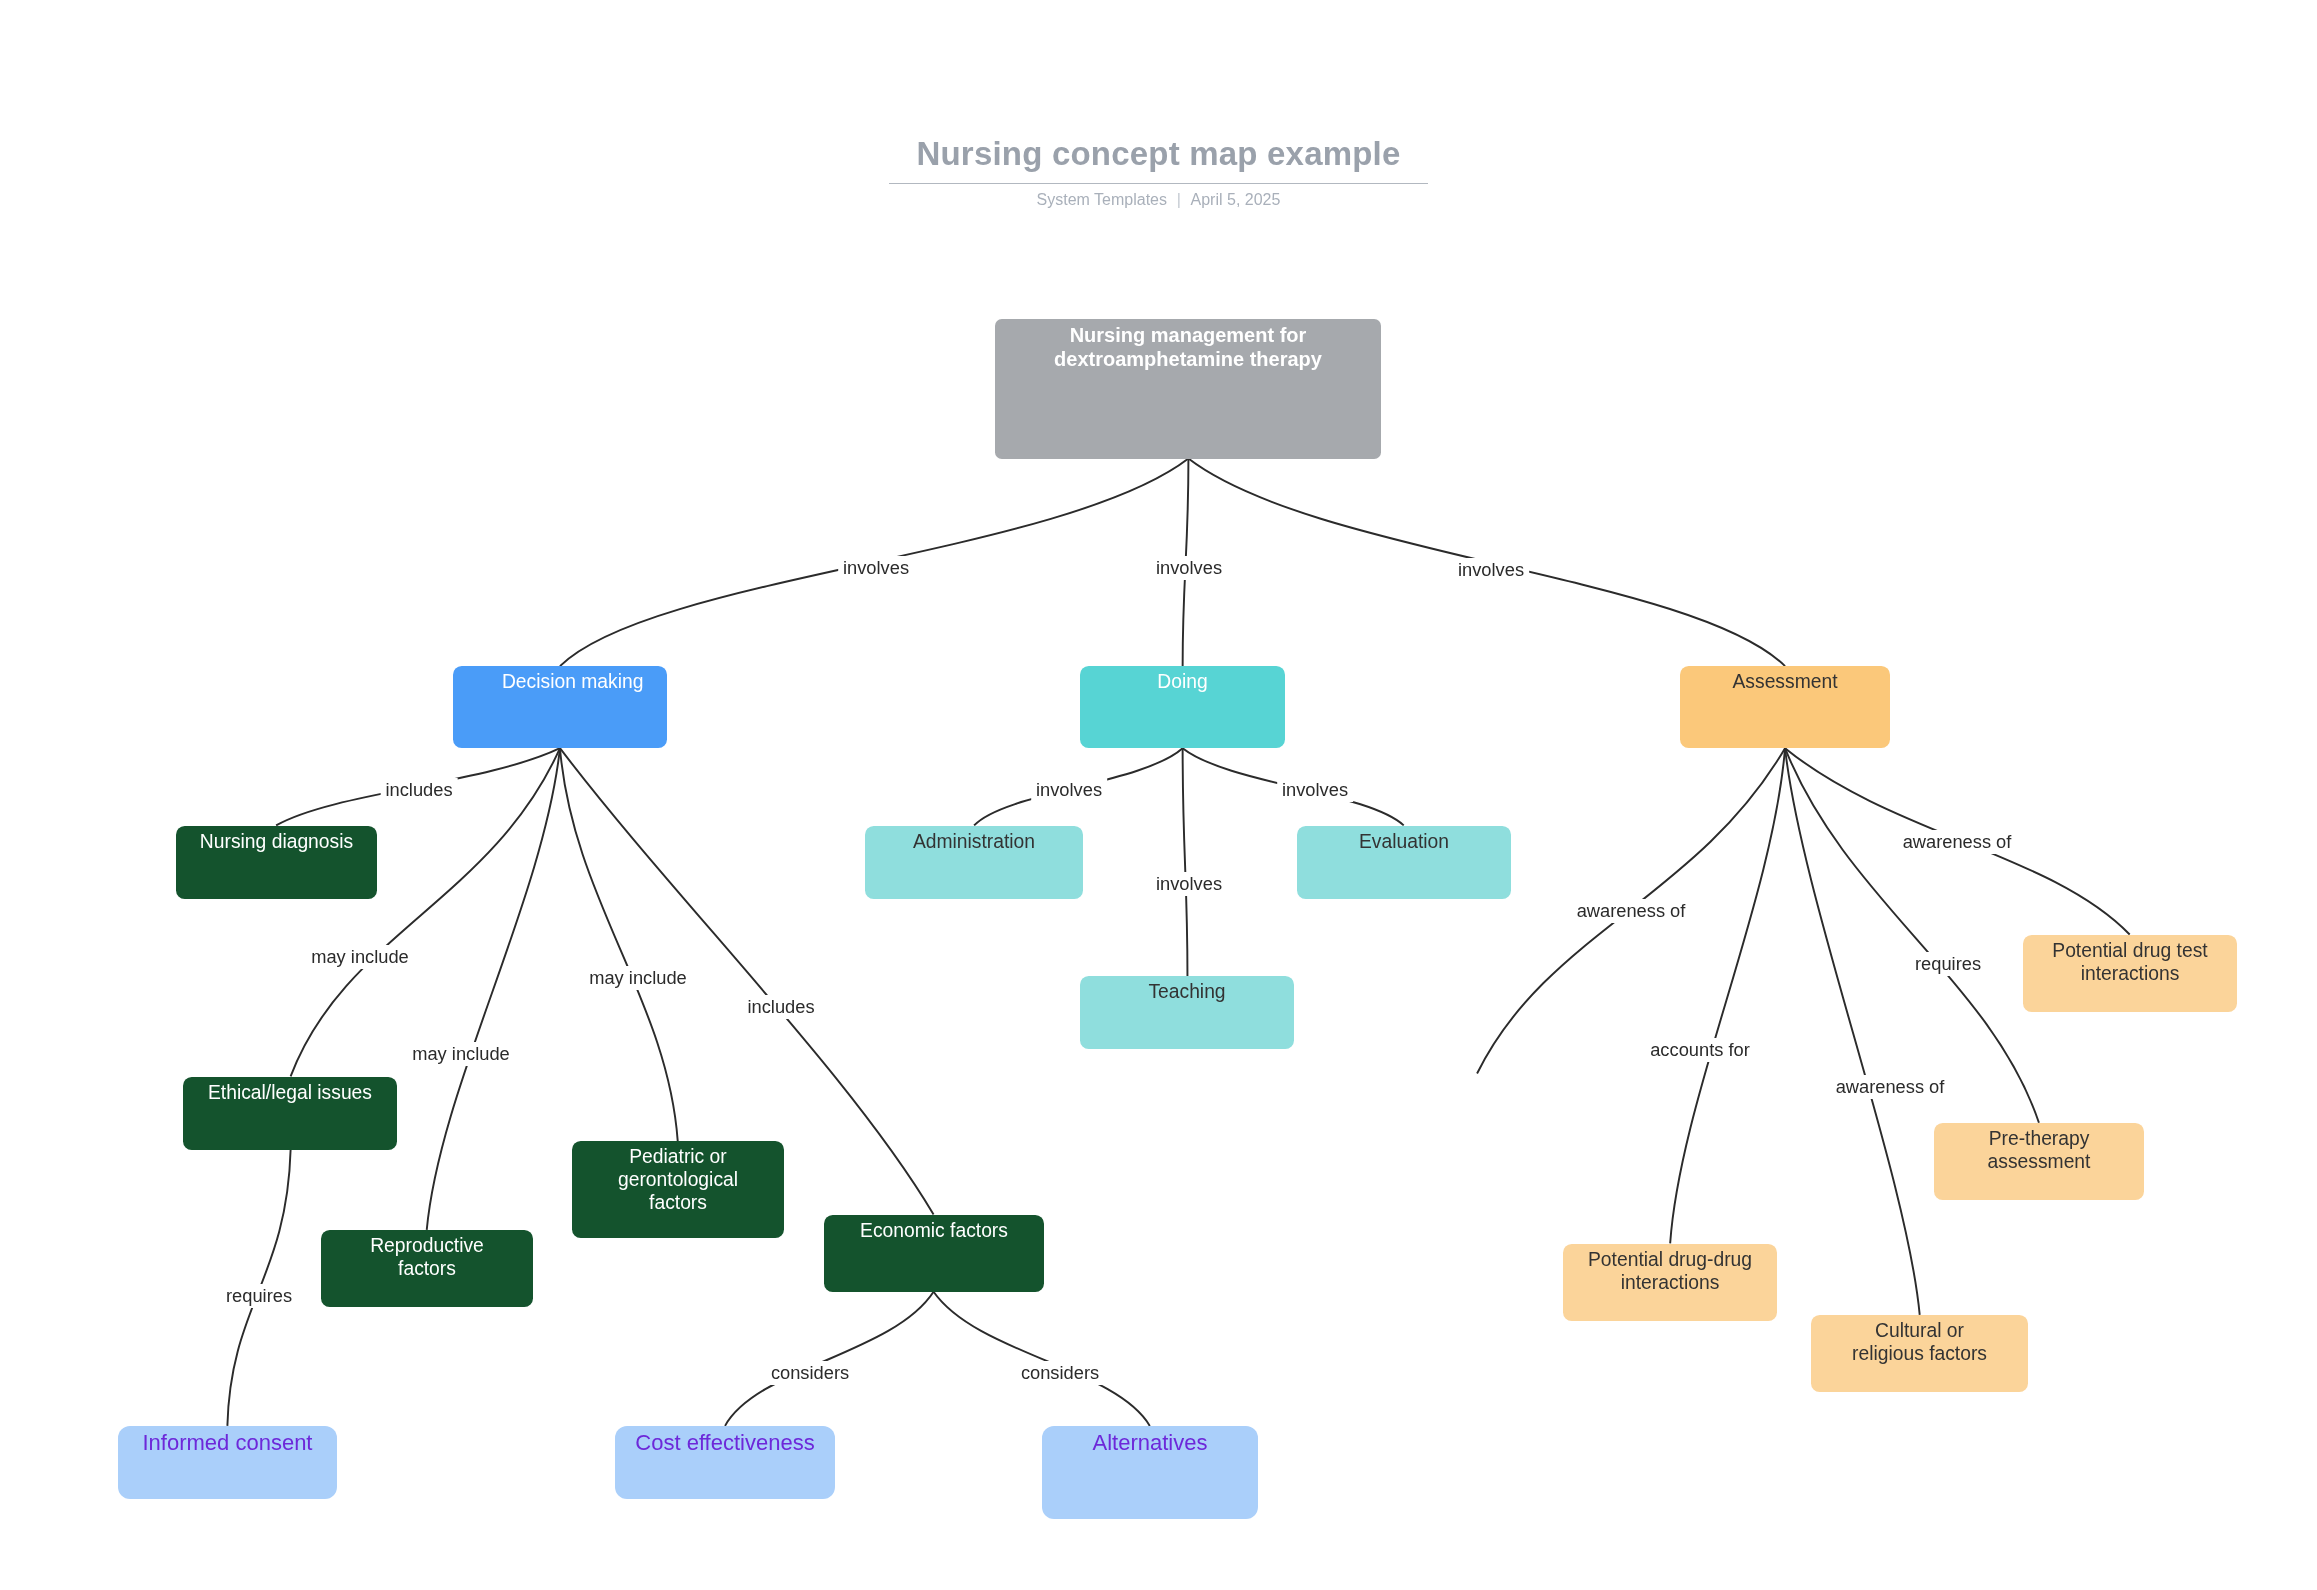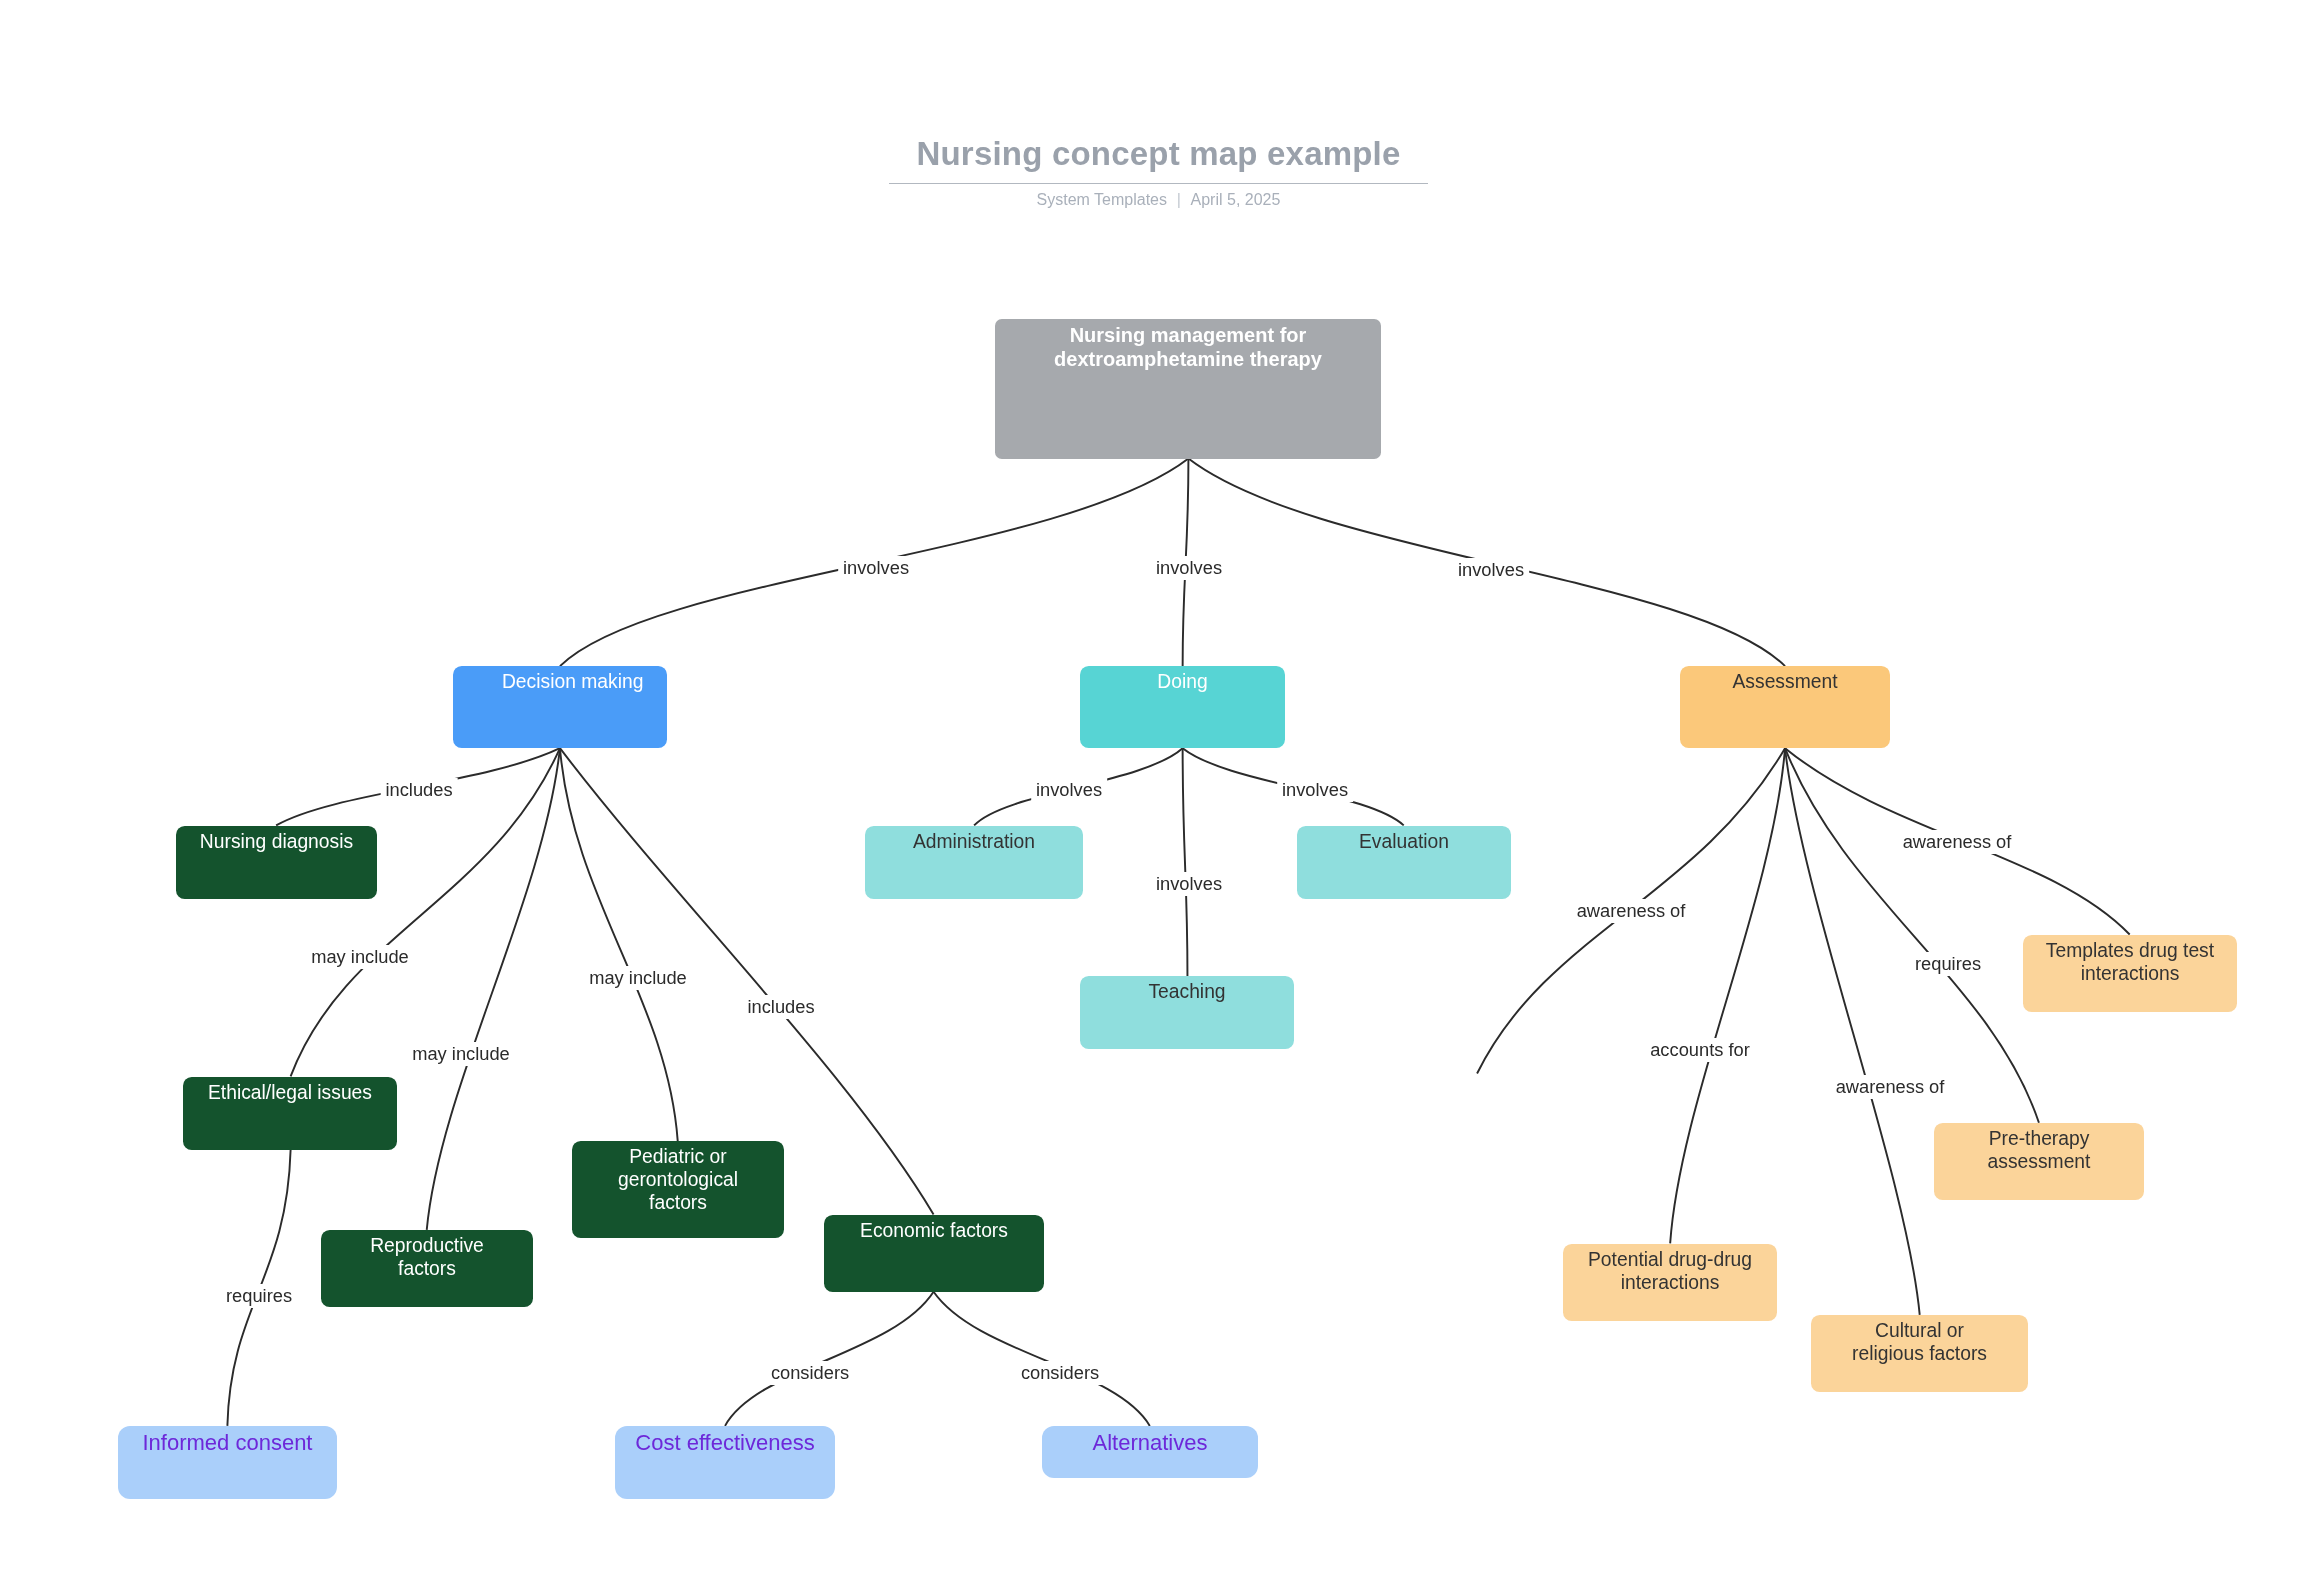--- a/index.html
+++ b/index.html
@@ -158,21 +158,21 @@
     </div>
     <div class="node n-blue2" style="left: 824px; top: 1215px; width: 220px; height: 77px;">
       <span class="node-label">Economic factors</span>
     </div>
     <div class="node n-blue3" style="left: 118px; top: 1426px; width: 219px; height: 73px;">
       <span class="node-label">Informed consent</span>
     </div>
     <div class="node n-blue3" style="left: 615px; top: 1426px; width: 220px; height: 73px;">
       <span class="node-label">Cost effectiveness</span>
     </div>
-    <div class="node n-blue3" style="left: 1042px; top: 1426px; width: 216px; height: 52px;">
+    <div class="node n-blue3" style="left: 1042px; top: 1426px; width: 216px; height: 93px;">
       <span class="node-label">Alternatives</span>
     </div>
     <div class="node n-teal2" style="left: 865px; top: 826px; width: 218px; height: 73px;">
       <span class="node-label">Administration</span>
     </div>
     <div class="node n-teal2" style="left: 1297px; top: 826px; width: 214px; height: 73px;">
       <span class="node-label">Evaluation</span>
     </div>
     <div class="node n-teal2" style="left: 1080px; top: 976px; width: 214px; height: 73px;">
       <span class="node-label">Teaching</span>
@@ -183,21 +183,21 @@
     </div>
     <div class="node n-orange2" style="left: 1811px; top: 1315px; width: 217px; height: 77px;">
       <span class="node-label">Cultural or
 religious factors</span>
     </div>
     <div class="node n-orange2" style="left: 1934px; top: 1123px; width: 210px; height: 77px;">
       <span class="node-label">Pre-therapy
 assessment</span>
     </div>
     <div class="node n-orange2" style="left: 2023px; top: 935px; width: 214px; height: 77px;">
-      <span class="node-label">Templates drug test
+      <span class="node-label">Potential drug test
 interactions</span>
     </div>
     <div class="edge-label" style="left: 876px; top: 568px;">involves</div>
     <div class="edge-label" style="left: 1189px; top: 568px;">involves</div>
     <div class="edge-label" style="left: 1491px; top: 570px;">involves</div>
     <div class="edge-label" style="left: 419px; top: 790px;">includes</div>
     <div class="edge-label" style="left: 360px; top: 957px;">may include</div>
     <div class="edge-label" style="left: 461px; top: 1054px;">may include</div>
     <div class="edge-label" style="left: 638px; top: 978px;">may include</div>
     <div class="edge-label" style="left: 781px; top: 1007px;">includes</div>

